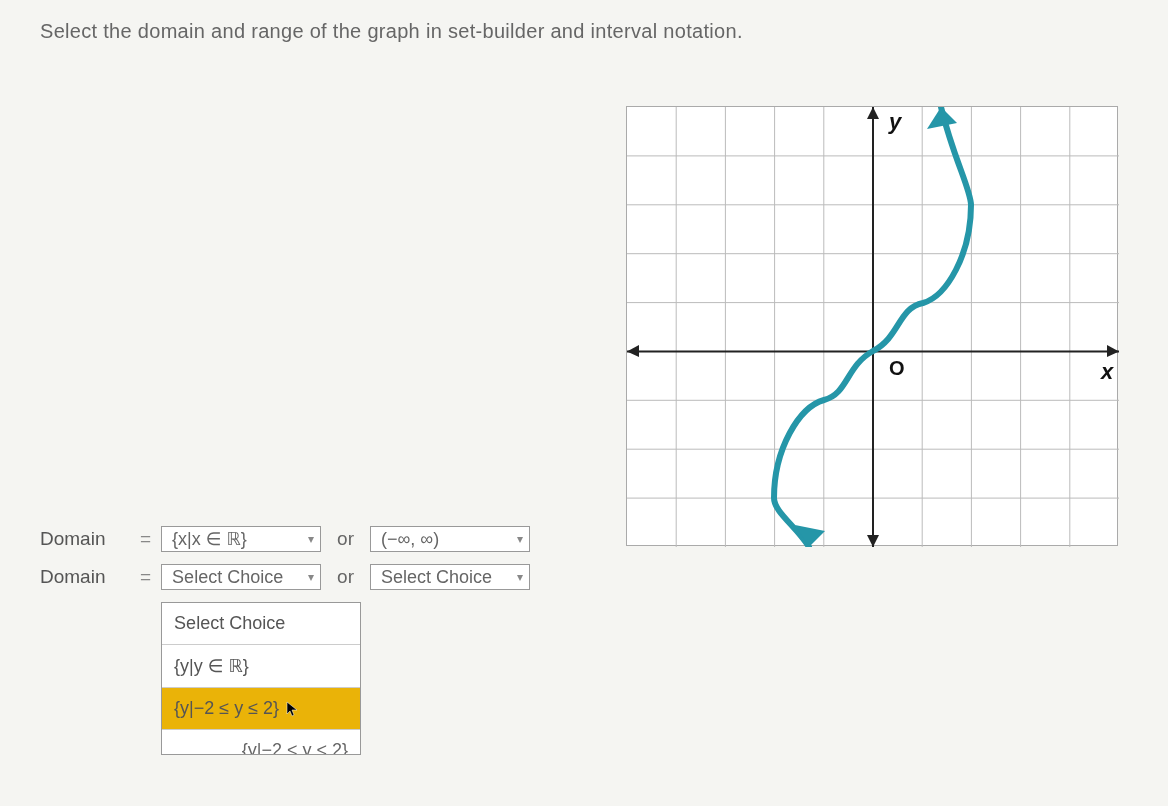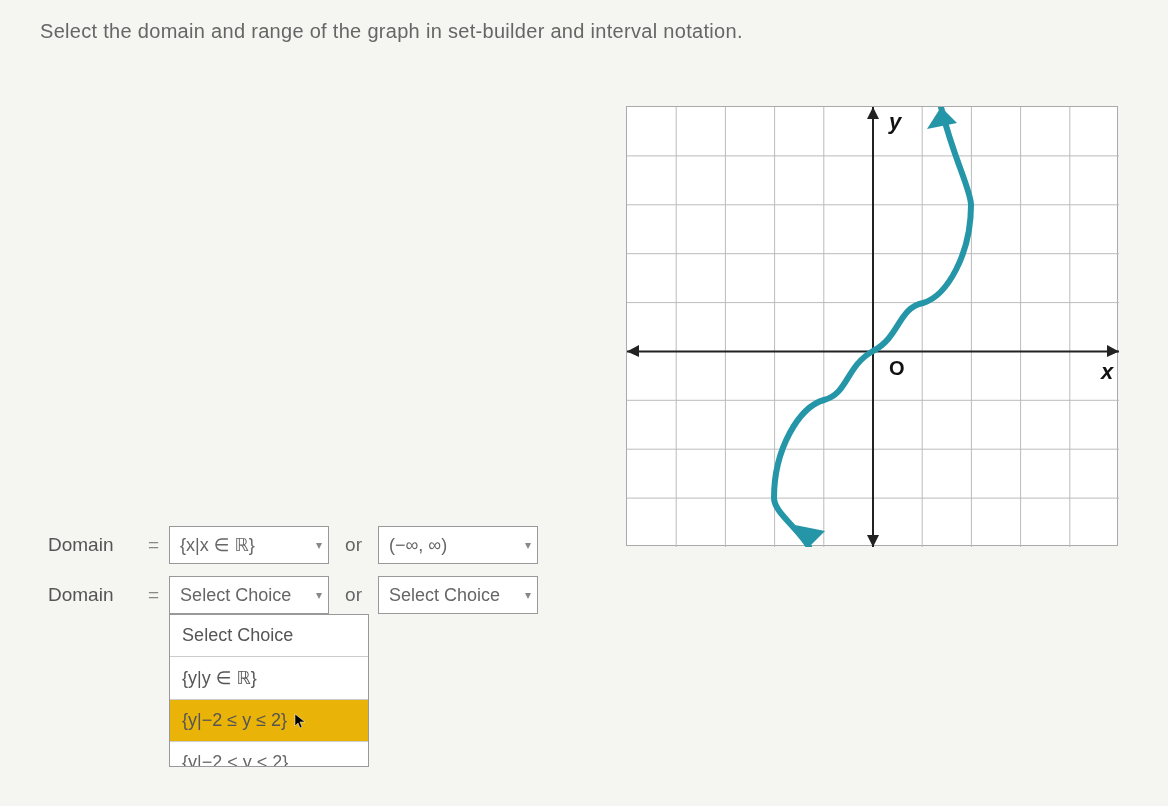--- a/index.html
+++ b/index.html
@@ -39,37 +39,36 @@
     }
     .row {
       display: flex;
       align-items: center;
       margin-bottom: 12px;
       font-size: 19px;
       color: #555;
     }
     .label {
       width: 100px;
-      margin-left: 8px;
     }
     .eq {
       margin-right: 10px;
       color: #888;
     }
     .select {
       border: 1px solid #999;
       background: #fff;
       padding: 6px 26px 6px 10px;
       font-size: 18px;
       color: #666;
       min-width: 160px;
       position: relative;
       display: inline-flex;
       align-items: center;
-      height: 38px;
+      height: 26px;
     }
     .select .chev {
       position: absolute;
       right: 6px;
       top: 50%;
       transform: translateY(-50%);
       font-size: 12px;
       color: #888;
     }
     .or {
@@ -96,20 +95,21 @@
       color: #555;
     }
     .dropdown-item.highlight {
       background: #eab308;
     }
     .dropdown-item.cut {
       border-bottom: none;
       height: 24px;
       overflow: hidden;
       color: #666;
+      text-align: right;
     }
     .cursor-icon {
       display: inline-block;
       width: 14px;
       height: 16px;
       position: relative;
       margin-left: 2px;
       vertical-align: middle;
     }
   </style>

